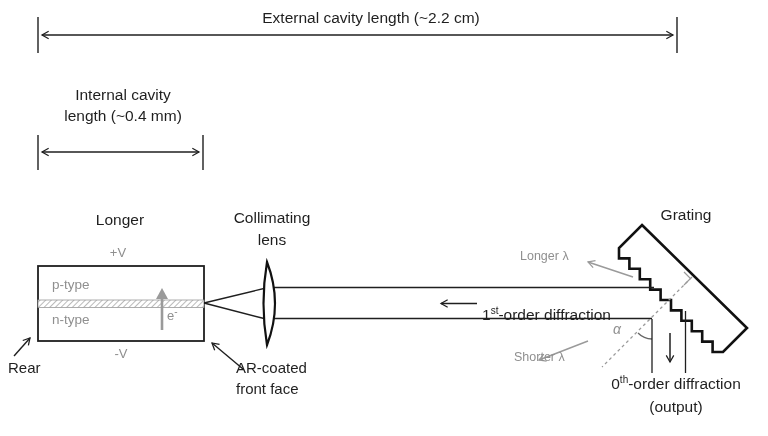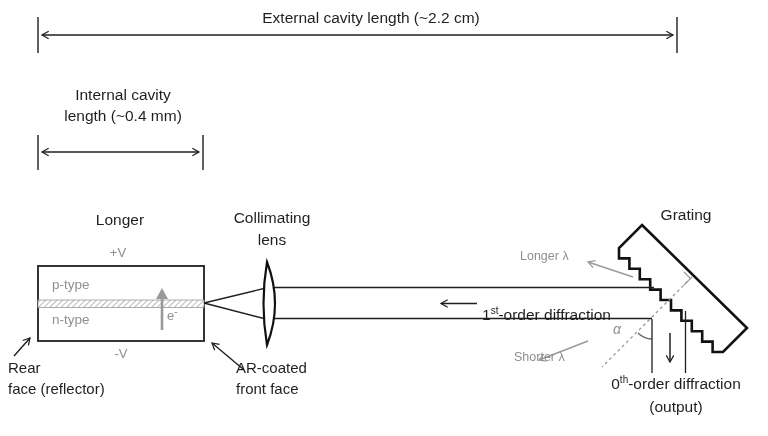--- a/index.html
+++ b/index.html
@@ -111,21 +111,20 @@
 
   <div class="lbl gray" style="left:52px;top:277px;font-size:13.5px;">p-type</div>
   <div class="lbl gray" style="left:52px;top:312px;font-size:13.5px;text-align:center;">n-type</div>
 
   <div class="lbl gray sm" style="left:167px;top:308px;">
     <span>e</span><sup>-</sup>
   </div>
 
   <div class="lbl med" style="left:8px;top:358px;line-height:20.5px;">
     <div>Rear</div>
-    <div>face (reflector)</div>
   </div>
 
   <div class="lbl med" style="left:236px;top:358px;line-height:20.5px;">
     <div>AR-coated</div>
     <div>front face</div>
   </div>
 
   <div class="lbl big" style="left:482px;top:305px;">
     <span>1</span><sup>st</sup><span>-order diffraction</span>
   </div>

